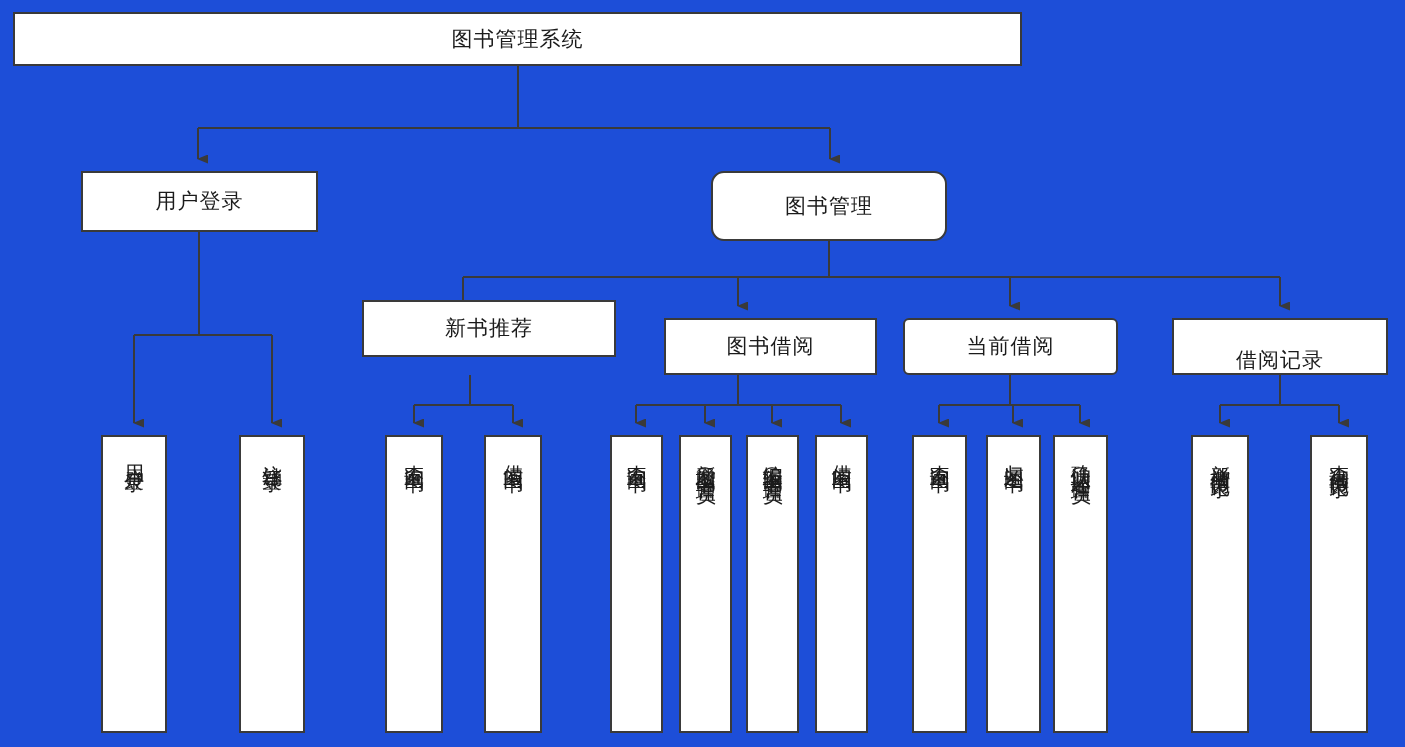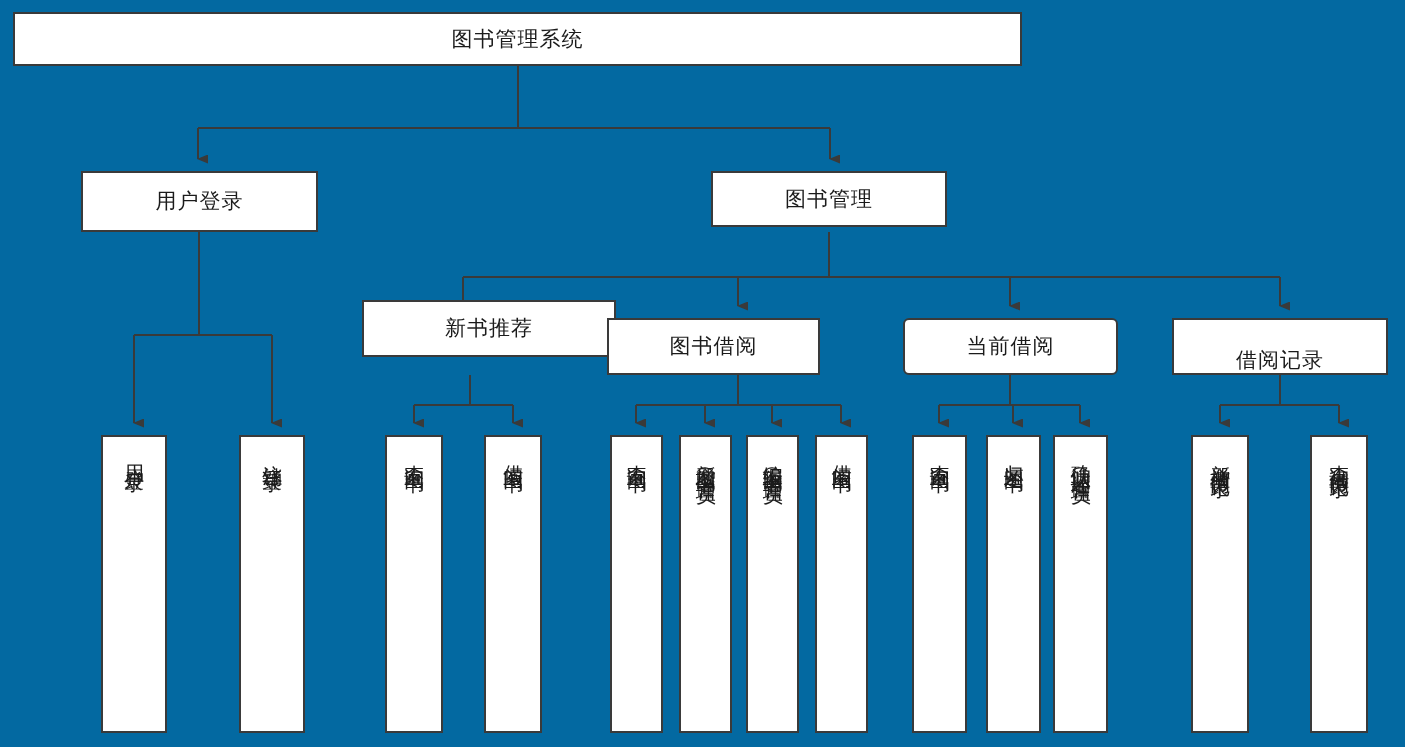--- a/index.html
+++ b/index.html
@@ -8,21 +8,21 @@
     padding: 0;
     background: #ffffff;
   }
   body {
     font-family: "Liberation Sans", "DejaVu Sans", sans-serif;
   }
   #diagram-canvas {
     position: relative;
     width: 1405px;
     height: 747px;
-    background: #0369a1;
+    background: #1d4ed8;
     overflow: hidden;
   }
   #connector-layer {
     position: absolute;
     left: 0;
     top: 0;
     width: 1405px;
     height: 747px;
     pointer-events: none;
   }
@@ -114,27 +114,27 @@
       </g>
   </svg>
 
   <div id="boxes-layer">
       <div class="node-box horizontal" style="left: 13px; top: 12px; width: 1009px; height: 54px;">
         <span>图书管理系统</span>
       </div>
       <div class="node-box horizontal" style="left: 81px; top: 171px; width: 237px; height: 61px;">
         <span>用户登录</span>
       </div>
-      <div class="node-box horizontal" style="left: 711px; top: 171px; width: 236px; height: 56px;">
+      <div class="node-box horizontal" style="left: 711px; top: 171px; width: 236px; height: 70px; border-radius: 13px;">
         <span>图书管理</span>
       </div>
       <div class="node-box horizontal" style="left: 362px; top: 300px; width: 254px; height: 57px;">
         <span>新书推荐</span>
       </div>
-      <div class="node-box horizontal" style="left: 607px; top: 318px; width: 213px; height: 57px;">
+      <div class="node-box horizontal" style="left: 664px; top: 318px; width: 213px; height: 57px;">
         <span>图书借阅</span>
       </div>
       <div class="node-box horizontal" style="left: 903px; top: 318px; width: 215px; height: 57px; border-radius: 6px;">
         <span>当前借阅</span>
       </div>
       <div class="node-box horizontal" style="left: 1172px; top: 318px; width: 216px; height: 57px; align-items: flex-end;">
         <span>借阅记录</span>
       </div>
       <div class="node-box vertical" style="left: 101px; top: 435px; width: 66px; height: 298px;">
         <span class="vlabel">用户登录</span>

